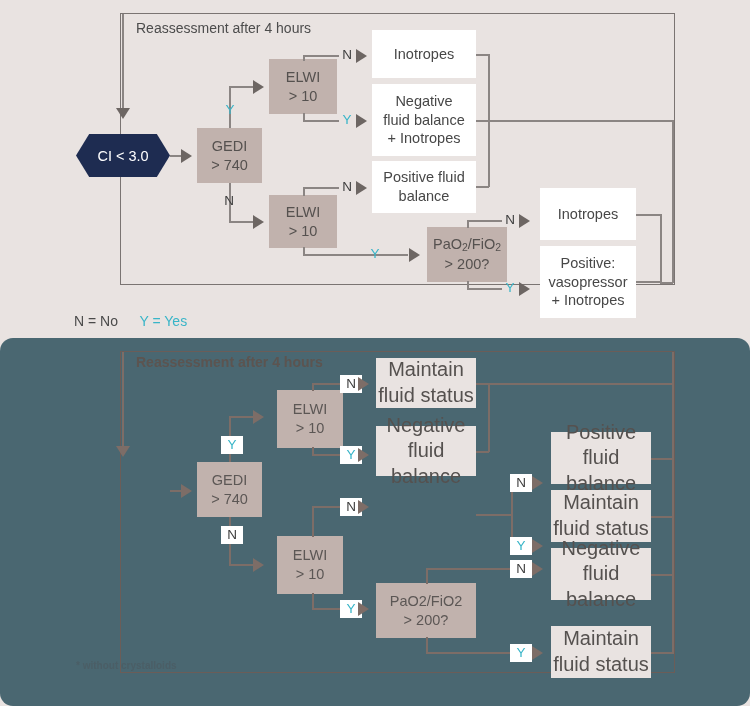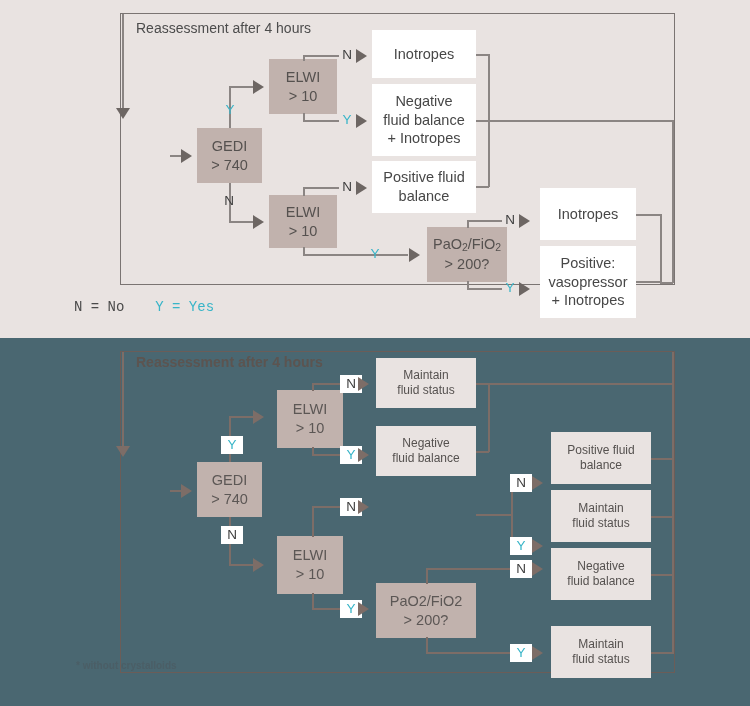--- a/index.html
+++ b/index.html
@@ -3,21 +3,21 @@
 <meta charset="utf-8">
 <style>
   html,body{margin:0;padding:0;}
   body{
     width:750px;height:706px;
     font-family:"Liberation Sans","DejaVu Sans",sans-serif;
     background:#e9e3e1;
     overflow:hidden;
     position:relative;
   }
-  .panel{position:absolute;left:0;width:750px;overflow:hidden;}
+  .panel{position:absolute;left:0;width:750px;overflow:hidden;border-radius:13px;}
   #panel-top{top:0;height:338px;background:#e9e3e1;}
   #panel-bottom{top:338px;height:368px;background:#4a6771;}
 
   .stage{position:absolute;left:0;top:0;width:750px;height:100%;}
 
   
   .node{
     position:absolute;
     display:flex;align-items:center;justify-content:center;
     text-align:center;
@@ -29,21 +29,21 @@
   
   .box-test{
     background:#c1b2ad;
     color:#55514f;
     font-size:14.5px;
   }
   #panel-bottom .box-test{ color:#5c5755; }
 
   
   .box-out-light{ background:#ffffff;color:#474747;font-size:14.5px; }
-  .box-out-dim{ background:#e9e3e1;color:#55514f;font-size:12px; }
+  .box-out-dim{ background:#e9e3e1;color:#55514f;font-size:20px; }
 
   
   .hex{
     position:absolute;
     background:#1e2c51;
     color:#ffffff;
     font-size:14.5px;
     display:flex;align-items:center;justify-content:center;
     clip-path:polygon(14% 0%,86% 0%,100% 50%,86% 100%,14% 100%,0% 50%);
   }
@@ -104,20 +104,23 @@
 
 <div class="panel" id="panel-top">
   <div class="stage">
 
     <div class="frame" style="left:120px;top:13px;width:553px;height:270px;"></div>
     <div class="frame-title" style="left:136px;top:20px;">Reassessment after 4 hours</div>
 
     <div class="ln v" style="left:122px;top:14px;height:96px;"></div>
     <div class="arrow-d" style="left:116px;top:108px;"></div>
 
+    <div class="hex" style="left:76px;top:134px;width:94px;height:43px;">
+      <span>CI &lt; 3.0</span>
+    </div>
 
     <div class="ln h" style="left:170px;top:155px;width:12px;"></div>
     <div class="arrow-r" style="left:181px;top:149px;"></div>
 
     <div class="node box-test" style="left:197px;top:128px;width:65px;height:55px;">
       <span>
         <span>GEDI</span>
         <span>&gt; 740</span>
       </span>
     </div>
@@ -218,21 +221,21 @@
     <div class="ln v" style="left:488px;top:54px;height:133px;"></div>
     <div class="ln h" style="left:476px;top:186px;width:13px;"></div>
     <div class="ln h" style="left:476px;top:120px;width:197px;"></div>
 
     <div class="ln h" style="left:636px;top:214px;width:25px;"></div>
     <div class="ln v" style="left:660px;top:214px;height:68px;"></div>
     <div class="ln h" style="left:636px;top:281px;width:25px;"></div>
     <div class="ln v" style="left:672px;top:120px;height:163px;"></div>
     <div class="ln h" style="left:660px;top:282px;width:13px;"></div>
 
-    <div class="legend" style="left:74px;top:299px;font-family:Liberation Mono, monospace;">
+    <div class="legend" style="left:74px;top:313px;">
       <span>N = No</span>
       <span style="display:inline-block;width:14px;"></span>
       <span class="yy">Y = Yes</span>
     </div>
 
   </div>
 </div>
 
 <div class="panel" id="panel-bottom">
   <div class="stage">

